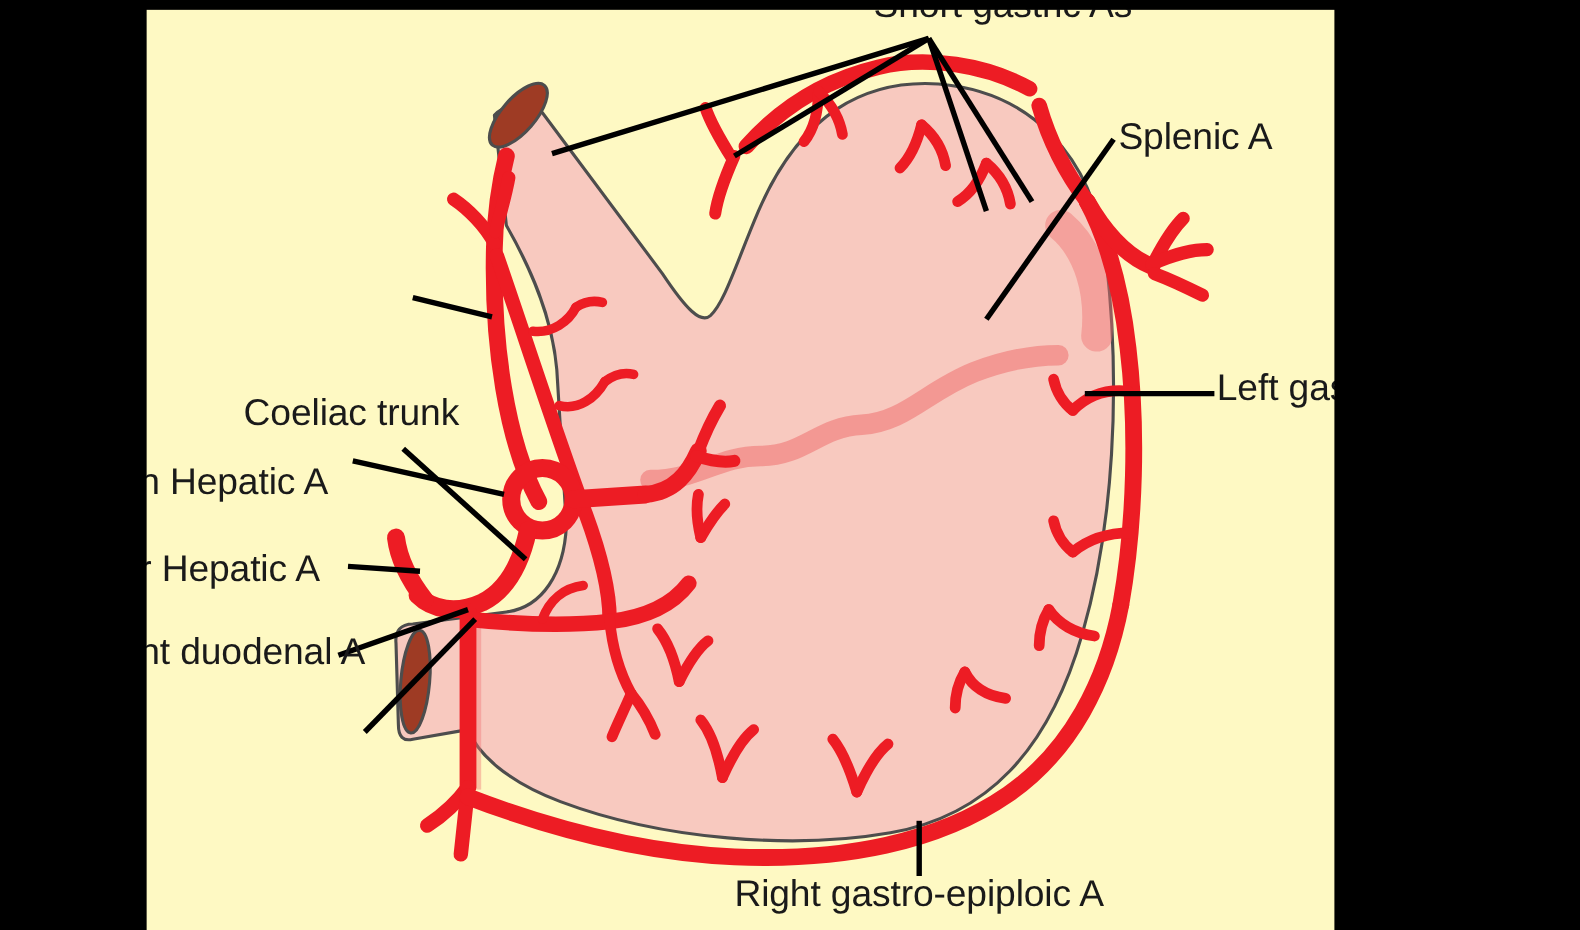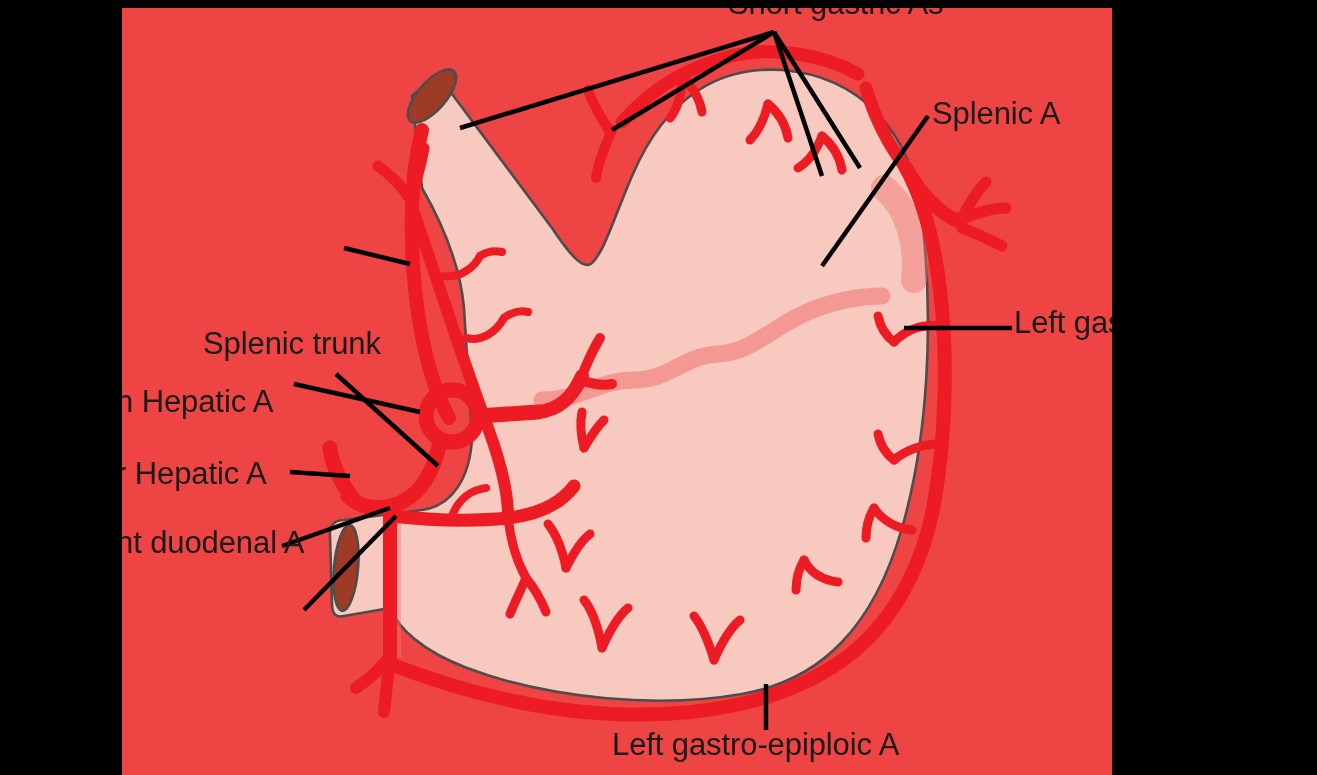--- a/index.html
+++ b/index.html
@@ -15,21 +15,21 @@
     background: #000000;
     overflow: hidden;
   }
   
   #canvas {
     position: absolute;
     left: 122px;
     top: 8px;
     width: 1162px;
     height: 767px;
-    background: #ef4444;
+    background: #fef9c3;
     overflow: visible;
   }
   #art {
     position: absolute;
     left: 0;
     top: 0;
   }
   .label {
     position: absolute;
     color: #1a1a1a;
@@ -198,28 +198,28 @@
       </g>
     </svg>
 
     <div class="label" style="left:606px; top:-20px;">Short gastric As</div>
 
     <div class="label" style="left:810px; top:90px;">Splenic A</div>
 
     <div class="label" style="left:892px; top:299px;">Left gas</div>
 
 
-    <div class="label" style="left:81px; top:320px;">Splenic trunk</div>
+    <div class="label" style="left:81px; top:320px;">Coeliac trunk</div>
 
     <div class="label" style="left:-6px; top:378px;">n Hepatic A</div>
 
     <div class="label" style="left:-6px; top:450px;">r Hepatic A</div>
 
     <div class="label" style="left:-6px; top:519px;">ht duodenal A</div>
 
 
-    <div class="label" style="left:490px; top:721px;">Left gastro-epiploic A</div>
+    <div class="label" style="left:490px; top:721px;">Right gastro-epiploic A</div>
   </div>
 
   <div class="band" id="band-left"></div>
   <div class="band" id="band-right"></div>
   <div class="band" id="band-top"></div>
 </div>
 
 </body></html>

